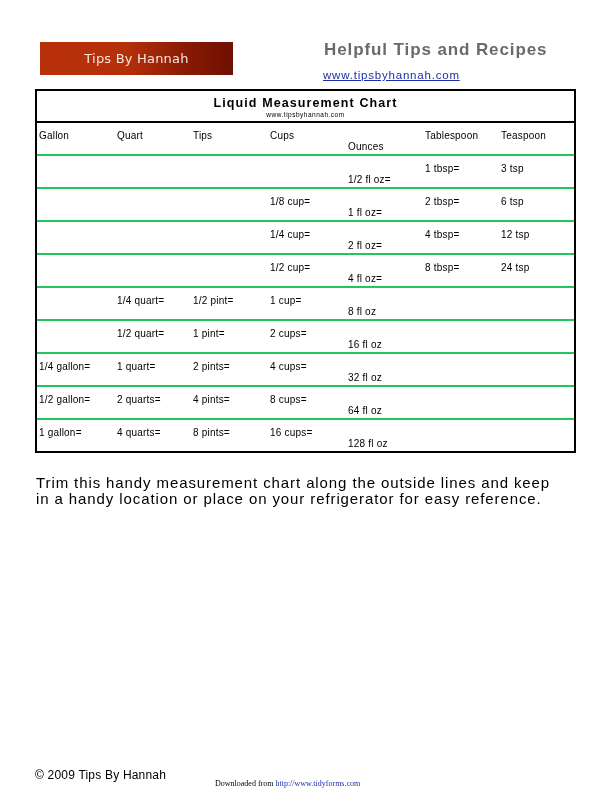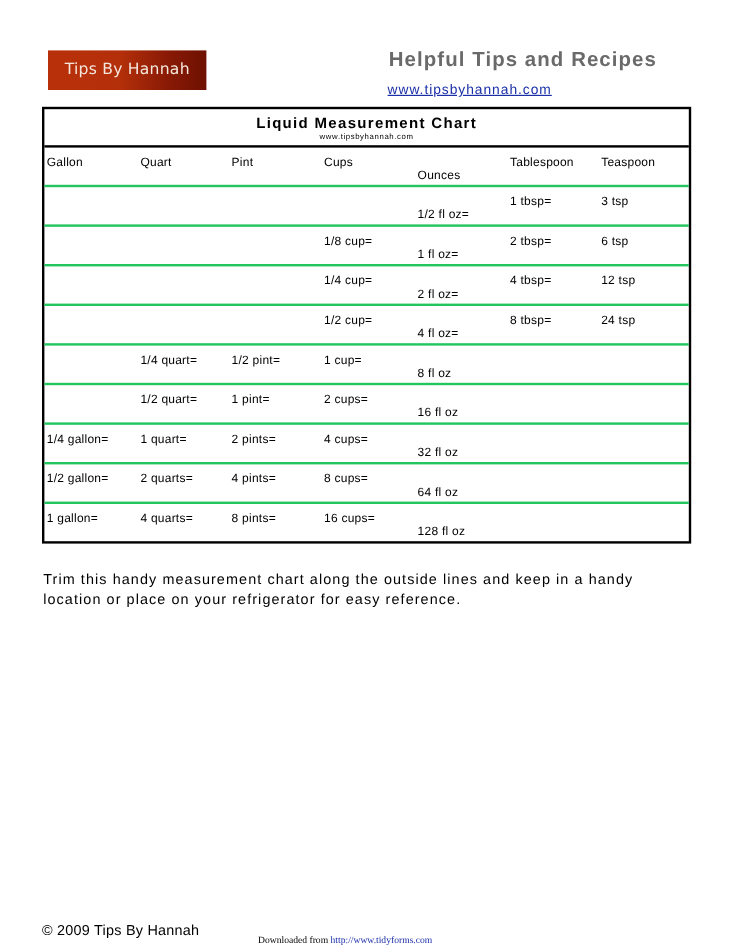--- a/index.html
+++ b/index.html
@@ -1,37 +1,37 @@
 <!DOCTYPE html>
 <html><head>
 <meta charset="utf-8">
 <style>
   html, body { margin:0; padding:0; background:#ffffff; }
   body { width:612px; height:792px; position:relative; overflow:hidden;
          font-family:"Liberation Sans", "DejaVu Sans", sans-serif; color:#000; }
-  .logo { position:absolute; left:40px; top:42px; width:132px; height:33px;
+  .logo { position:absolute; left:40px; top:42px; width:193px; height:33px;
           background:linear-gradient(90deg,#b8300a 0%,#b4300a 45%,#8a1a05 75%,#6e1002 100%);
           display:flex; align-items:center; justify-content:center; }
   .logo span { color:#f4e6dc; font-family:"DejaVu Sans", sans-serif; font-size:13px; letter-spacing:0.2px; }
   .tagline { position:absolute; left:324px; top:40px; font-size:17px; font-weight:bold;
              color:#6a6a6a; letter-spacing:0.9px; }
   .site-link { position:absolute; left:323px; top:69px; font-size:11.5px; color:#1a2ea8;
                text-decoration:underline; letter-spacing:0.8px; }
   .chart { position:absolute; left:35px; top:89px; width:537px; height:360px;
            border:2px solid #000; }
   .chart-title-row { height:30px; border-bottom:2px solid #000; text-align:center; position:relative; }
   .chart-title { display:block; padding-top:5px; font-size:12.5px; font-weight:bold; letter-spacing:1.1px; }
   .chart-sub { display:block; font-size:6.5px; letter-spacing:0.5px; margin-top:1px; }
   .row { height:31px; border-bottom:2px solid #22c55e; position:relative; font-size:10px; }
   .row:last-child { border-bottom:none; }
   .row.header { height:31px; }
   .cell { position:absolute; top:7px; white-space:nowrap; letter-spacing:0.2px; }
   .c0 { left:2px; } .c1 { left:80px; } .c2 { left:156px; } .c3 { left:233px; }
   .c4 { left:311px;margin-top:11px; } .c5 { left:388px; } .c6 { left:464px; }
-  .note { position:absolute; left:36px; top:475px; width:530px; font-size:12px;
+  .note { position:absolute; left:36px; top:475px; width:530px; font-size:15px;
           line-height:16px; letter-spacing:0.9px; }
   .copyright { position:absolute; left:35px; top:768px; font-size:12px; letter-spacing:0.2px; }
   .downloaded { position:absolute; left:215px; top:779px; font-size:8px;
                 font-family:"Liberation Serif", serif; }
   .downloaded .url { color:#1a2ea8; }
 </style>
 </head>
 <body>
 
 <div class="logo">
@@ -41,21 +41,21 @@
 <a class="site-link">www.tipsbyhannah.com</a>
 
 <div class="chart">
   <div class="chart-title-row">
     <span class="chart-title">Liquid Measurement Chart</span>
     <span class="chart-sub">www.tipsbyhannah.com</span>
   </div>
   <div class="row header">
     <span class="cell c0">Gallon</span>
     <span class="cell c1">Quart</span>
-    <span class="cell c2">Pint</span>
+    <span class="cell c2">Tips</span>
     <span class="cell c3">Cups</span>
     <span class="cell c4">Ounces</span>
     <span class="cell c5">Tablespoon</span>
     <span class="cell c6">Teaspoon</span>
   </div>
   <div id="rows">
       <div class="row">
         <span class="cell c0"></span>
         <span class="cell c1"></span>
         <span class="cell c2"></span>

